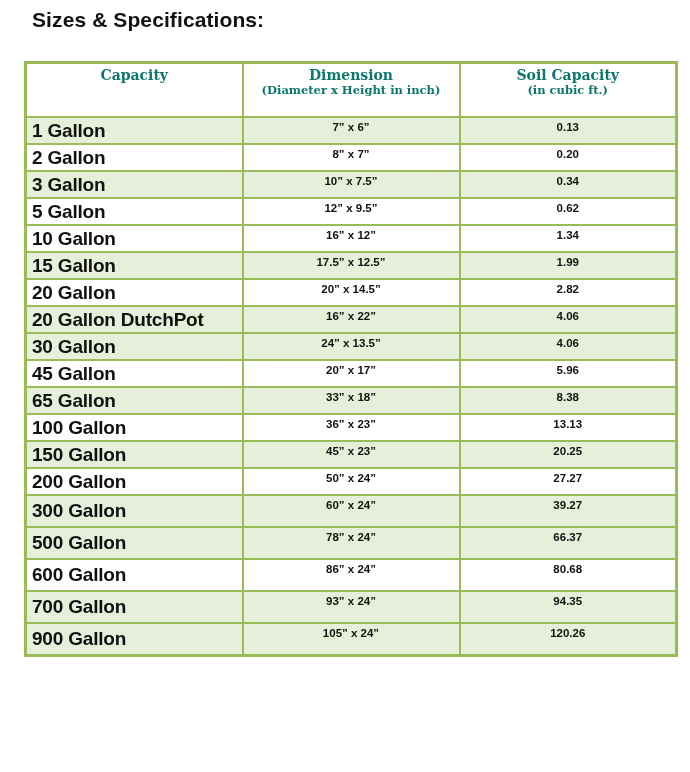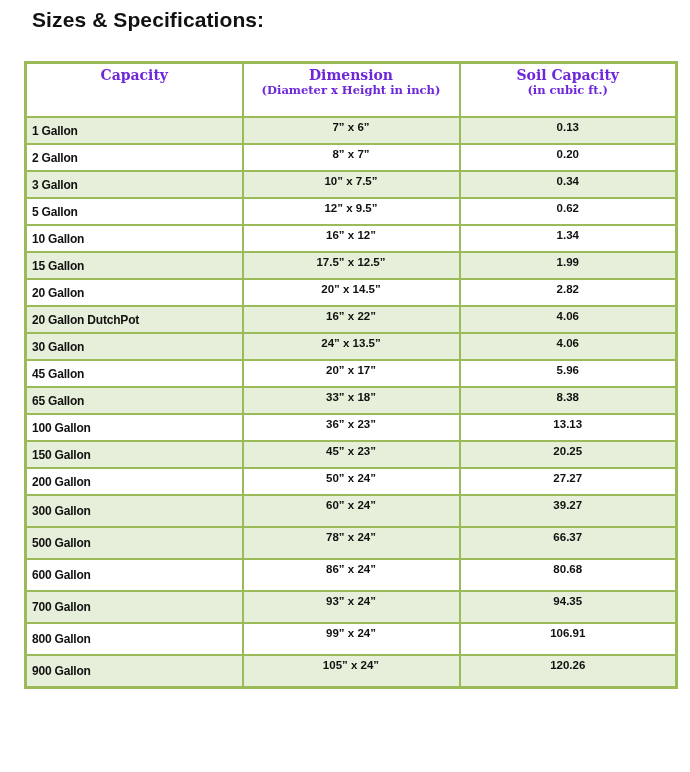--- a/index.html
+++ b/index.html
@@ -40,21 +40,21 @@
     .spec-table th, .spec-table td {
       border: 2px solid #9bbb59;
       padding: 0;
     }
     .spec-table th {
       background: #ffffff;
       height: 49px;
       vertical-align: top;
       text-align: center;
       font-family: "DejaVu Serif", "Liberation Serif", serif;
-      color: #6d28d9;
+      color: #0f766e;
       font-weight: bold;
       padding-top: 3px;
     }
     .th-main {
       display: block;
       font-size: 14px;
       line-height: 16px;
     }
     .th-sub {
       display: block;
@@ -65,21 +65,21 @@
     .spec-table tbody tr.plain td { background: #ffffff; }
     .spec-table td {
       color: #111111;
       font-weight: bold;
       height: 22px;
     }
     .spec-table tbody tr.tall td { height: 27px; }
     .spec-table td.cap {
       text-align: left;
       padding-left: 5px;
-      font-size: 12px;
+      font-size: 19px;
       vertical-align: middle;
       letter-spacing: -0.2px;
     }
     .spec-table td.dim, .spec-table td.soil {
       text-align: center;
       font-size: 11.5px;
       vertical-align: top;
       padding-top: 3px;
     }
   </style>
@@ -193,24 +193,19 @@
       <tr class="plain tall">
         <td class="cap">600 Gallon</td>
         <td class="dim">86” x 24”</td>
         <td class="soil">80.68</td>
       </tr>
       <tr class="shaded tall">
         <td class="cap">700 Gallon</td>
         <td class="dim">93” x 24”</td>
         <td class="soil">94.35</td>
       </tr>
-      <tr class="plain tall">
-        <td class="cap">800 Gallon</td>
-        <td class="dim">99” x 24”</td>
-        <td class="soil">106.91</td>
-      </tr>
       <tr class="shaded tall">
         <td class="cap">900 Gallon</td>
         <td class="dim">105” x 24”</td>
         <td class="soil">120.26</td>
       </tr>
     </tbody>
 </table>
 
 </body></html>

